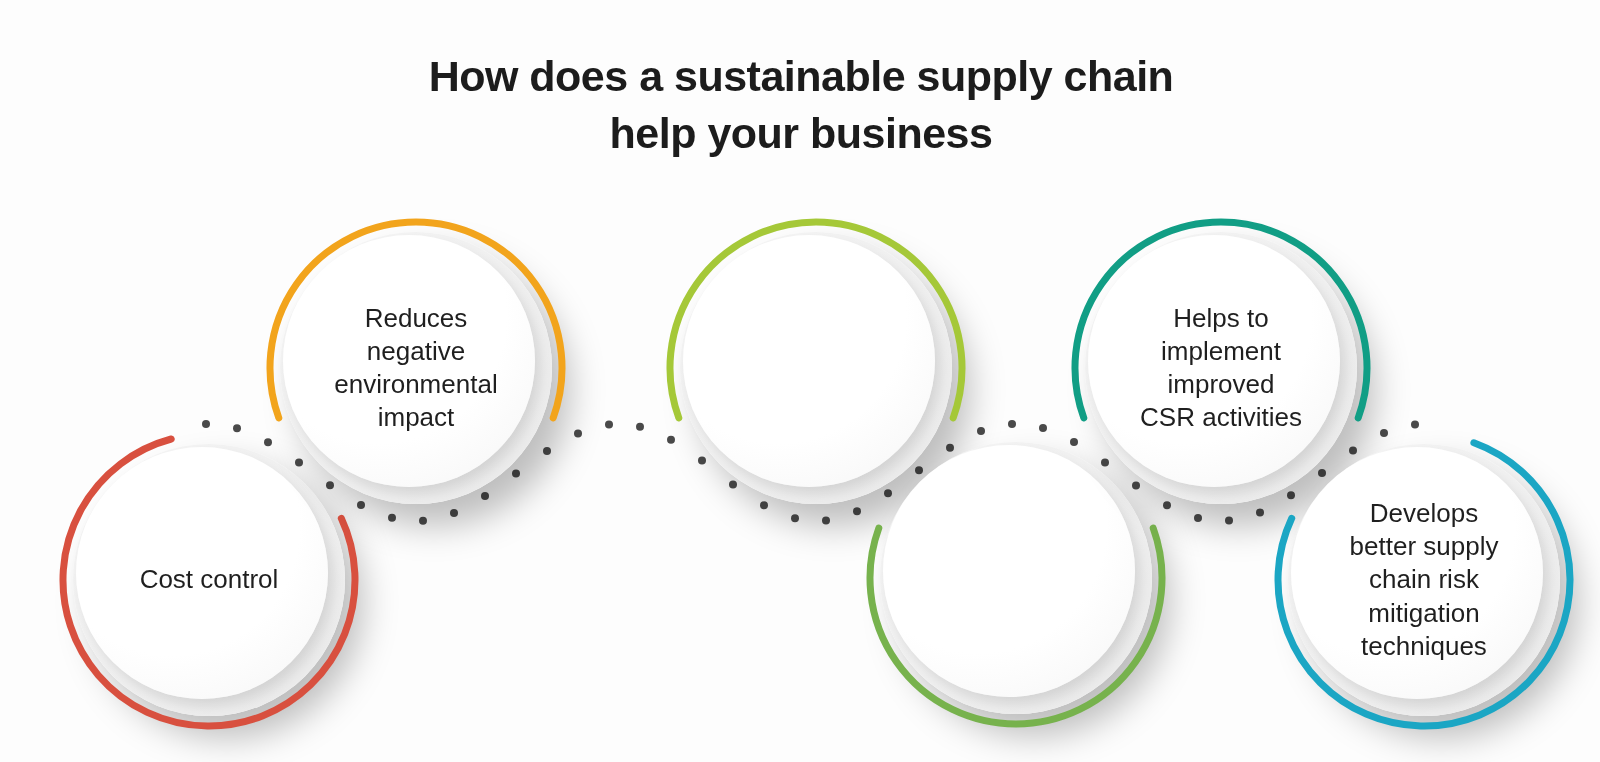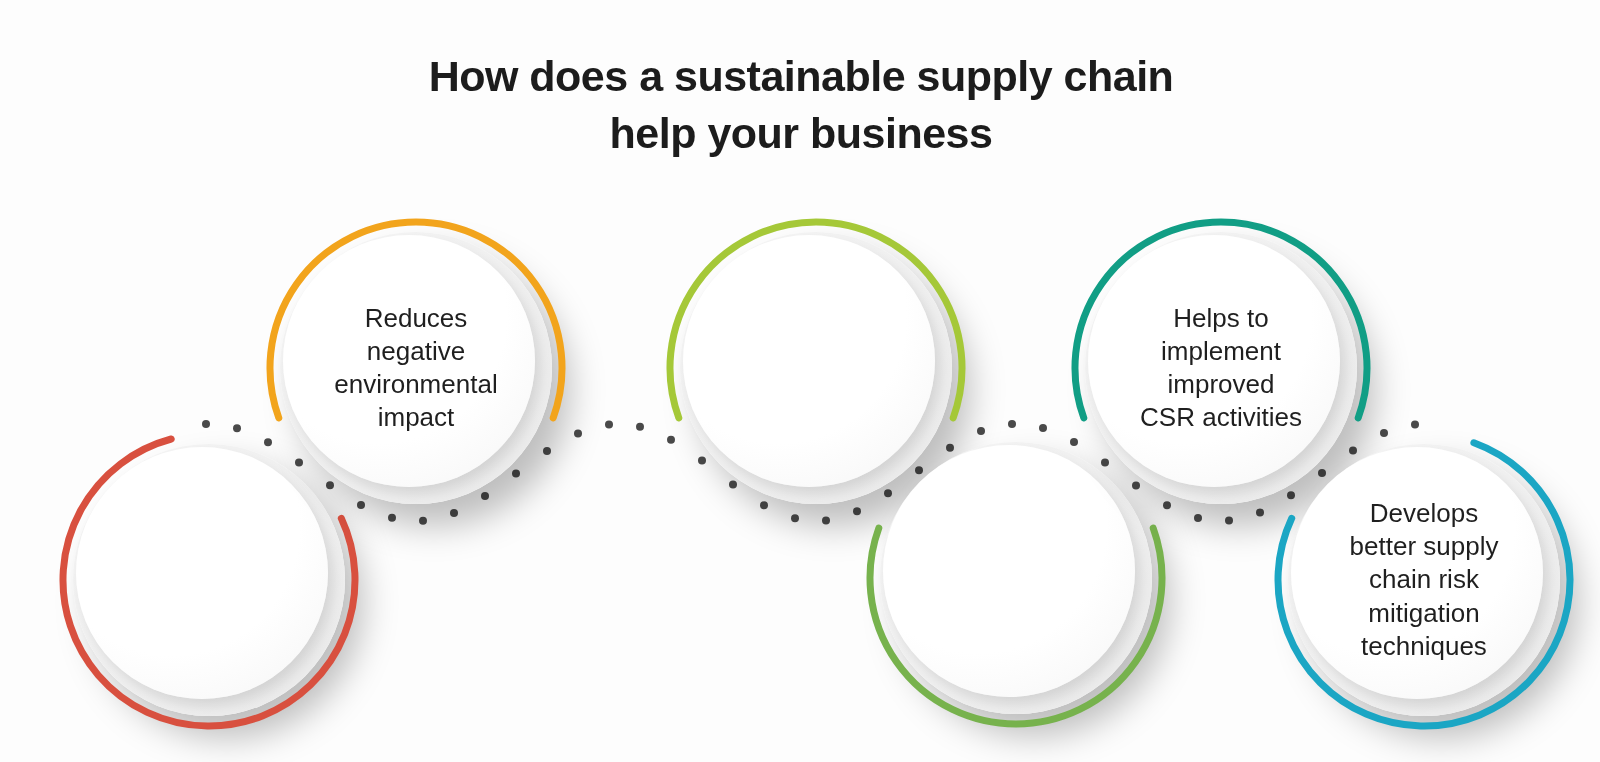--- a/index.html
+++ b/index.html
@@ -108,20 +108,21 @@
       <circle cx="1337" cy="450.4" r="4" fill="#4a4a4a"></circle>
       <circle cx="1368" cy="433.0" r="4" fill="#4a4a4a"></circle>
       <circle cx="1399" cy="424.5" r="4" fill="#4a4a4a"></circle>
     </svg>
 
   <div class="node node-1">
     <div class="disc"></div>
     <svg class="ring" viewBox="0 0 300 300">
       <path d="M 282.3 88.3 A 146 146 0 1 1 112.2 9.0" fill="none" stroke-width="7" stroke-linecap="round" stroke="#d8503f"></path>
     </svg>
+    <div class="label">Cost control</div>
   </div>
 
   <div class="node node-2">
     <div class="disc"></div>
     <svg class="ring" viewBox="0 0 300 300">
       <path d="M 12.8 199.9 A 146 146 0 1 1 287.2 199.9" fill="none" stroke-width="7" stroke-linecap="round" stroke="#f2a41c"></path>
     </svg>
     <div class="label">Reduces
 negative
 environmental

